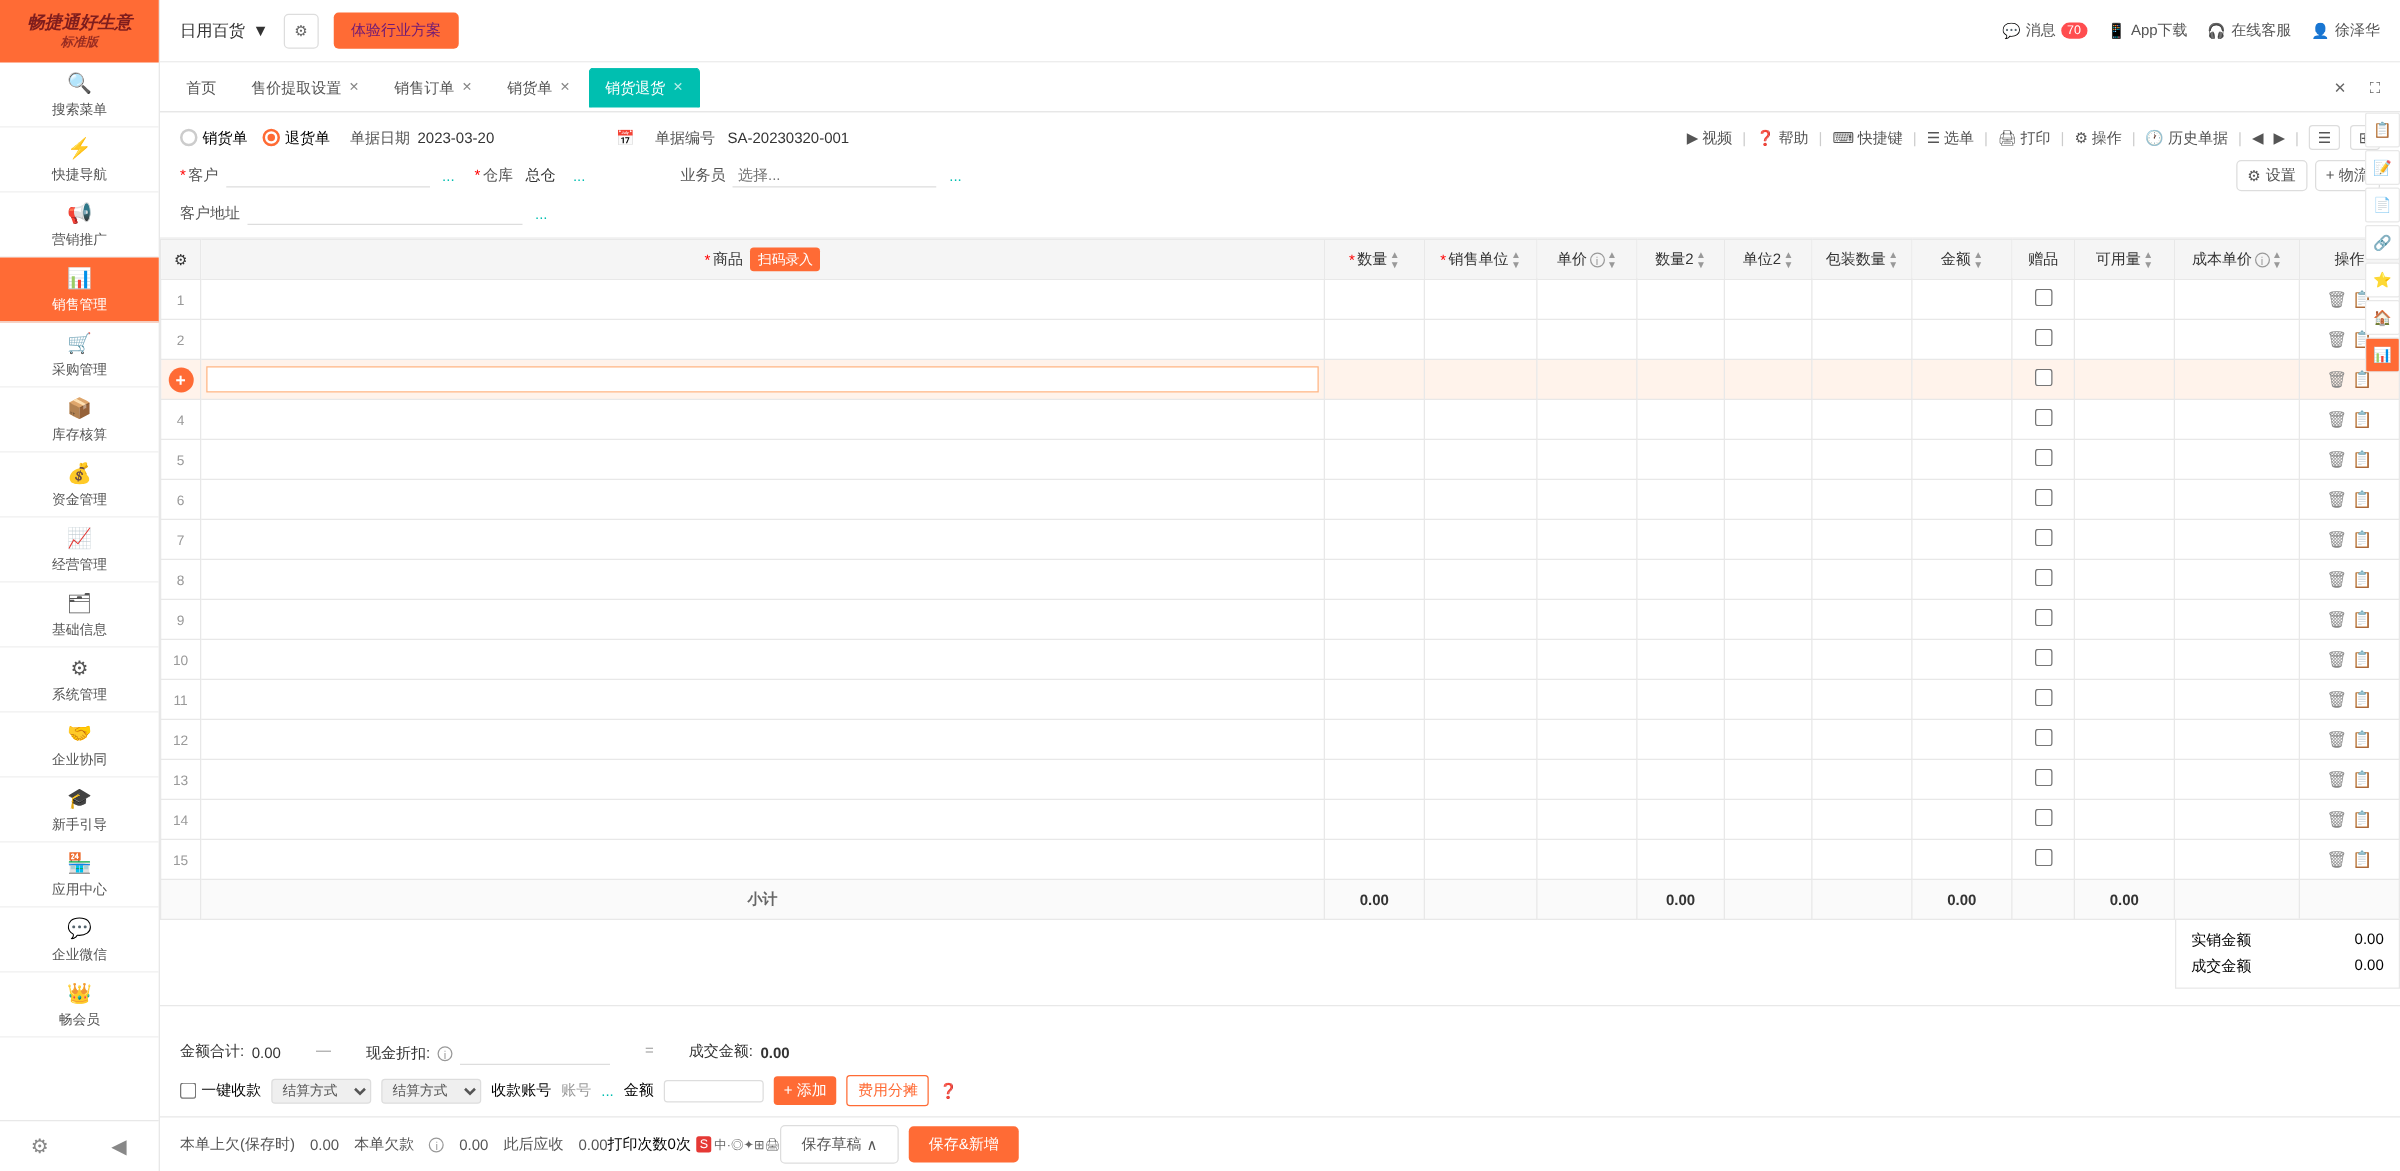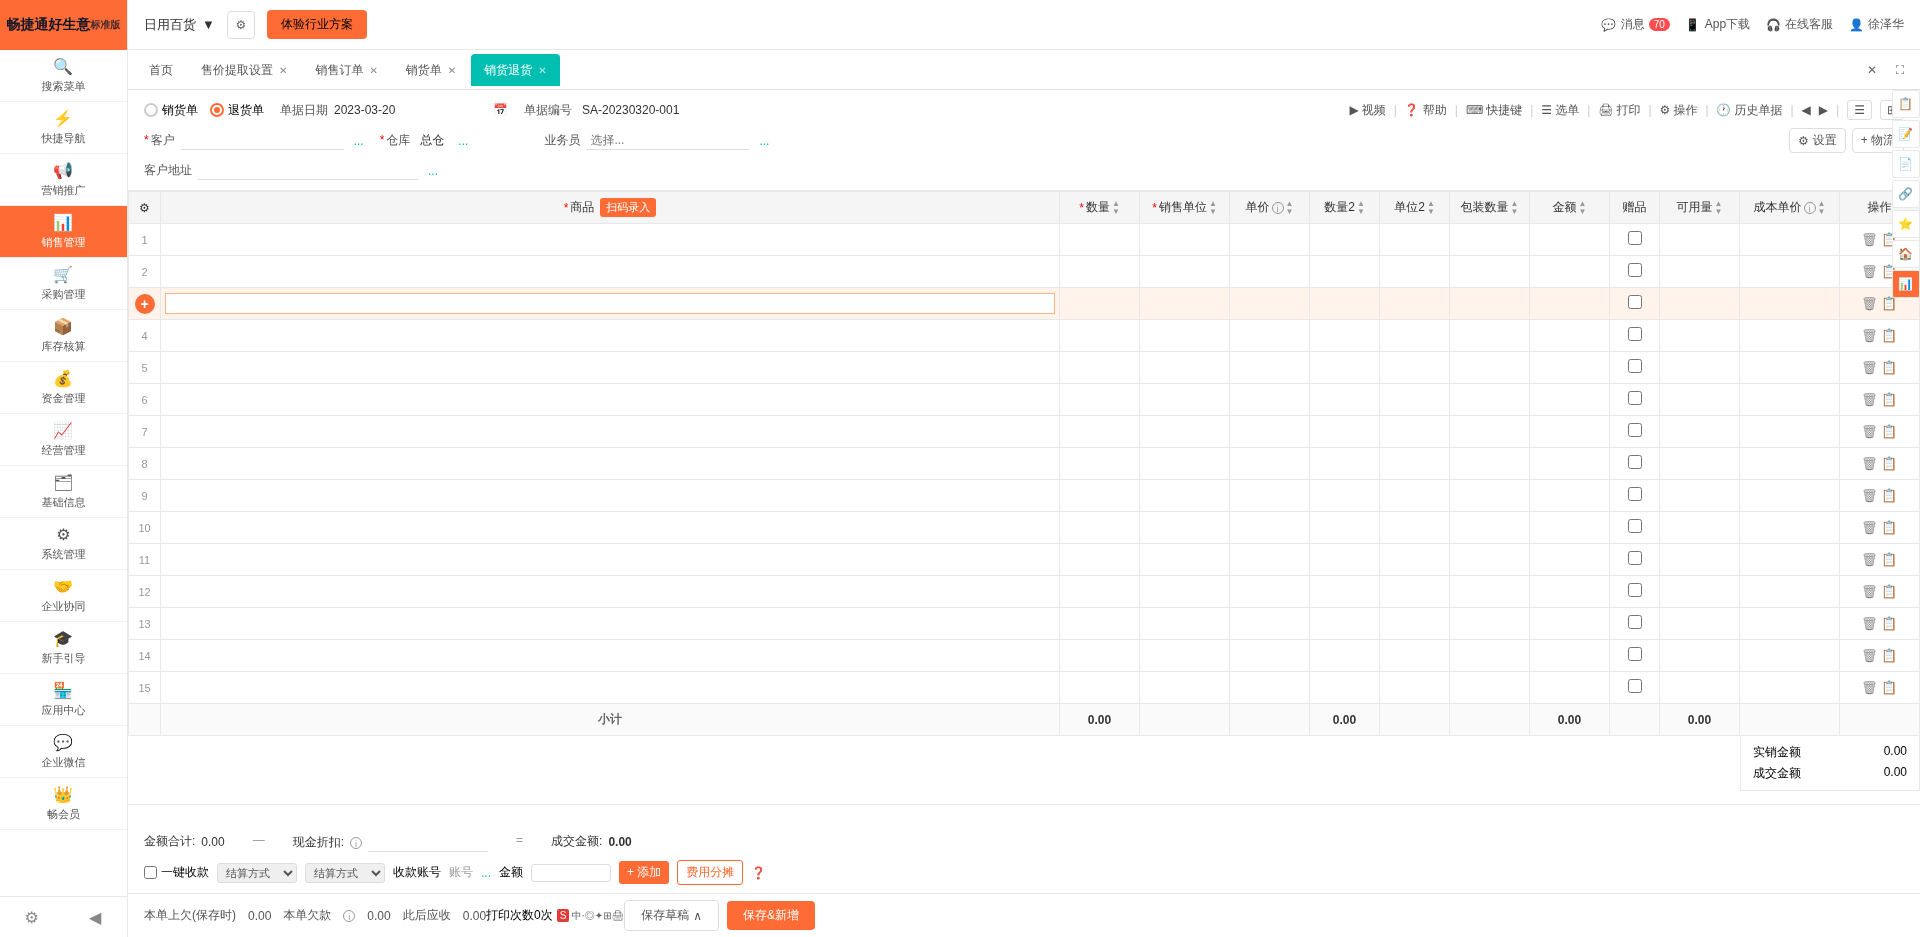--- a/index.html
+++ b/index.html
@@ -7,21 +7,21 @@
 
     
     .sidebar {
       position: fixed; left: 0; top: 0; width: 128px; height: 100%;
       background: linear-gradient(180deg, #fff 0%, #fff 100%);
       border-right: 1px solid #e8e8e8;
       z-index: 100;
     }
     .sidebar-logo {
       background: #ff6b35; height: 50px; display: flex; align-items: center; justify-content: center;
-      color: #0f172a; font-size: 13px; font-weight: bold; flex-direction: row;
+      color: #7f1d1d; font-size: 13px; font-weight: bold; flex-direction: column; font-style: italic;
     }
     .sidebar-logo .logo-main { font-size: 14px; }
     .sidebar-logo .logo-sub { font-size: 10px; opacity: 0.8; }
     .sidebar-item {
       display: flex; flex-direction: column; align-items: center; justify-content: center;
       height: 52px; cursor: pointer; color: #555; font-size: 11px; gap: 3px;
       border-bottom: 1px solid #f0f0f0;
     }
     .sidebar-item.active { background: #ff6b35; color: white; }
     .sidebar-item .s-icon { font-size: 16px; }
@@ -41,21 +41,21 @@
 
     
     .top-header {
       height: 50px; background: #fff; border-bottom: 1px solid #e8e8e8;
       display: flex; align-items: center; justify-content: space-between; padding: 0 16px;
     }
     .top-left { display: flex; align-items: center; gap: 12px; }
     .daily-goods { display: flex; align-items: center; gap: 6px; color: #333; font-size: 13px; }
     .gear-btn { width: 28px; height: 28px; border: 1px solid #ddd; border-radius: 4px; display: flex; align-items: center; justify-content: center; cursor: pointer; color: #666; }
     .trial-btn {
-      background: #ff6b35; color: #000000; border: none; padding: 6px 14px;
+      background: #ff6b35; color: #701a75; border: none; padding: 6px 14px;
       border-radius: 4px; cursor: pointer; font-size: 12px;
     }
     .top-right { display: flex; align-items: center; gap: 16px; color: #555; font-size: 12px; }
     .top-right-item { display: flex; align-items: center; gap: 4px; cursor: pointer; }
     .msg-badge { background: #ff4d4f; color: white; border-radius: 10px; padding: 1px 5px; font-size: 10px; }
 
     
     .tabs-bar {
       height: 40px; background: #fff; border-bottom: 1px solid #e0e0e0;
       display: flex; align-items: center; padding: 0 8px; gap: 2px;

